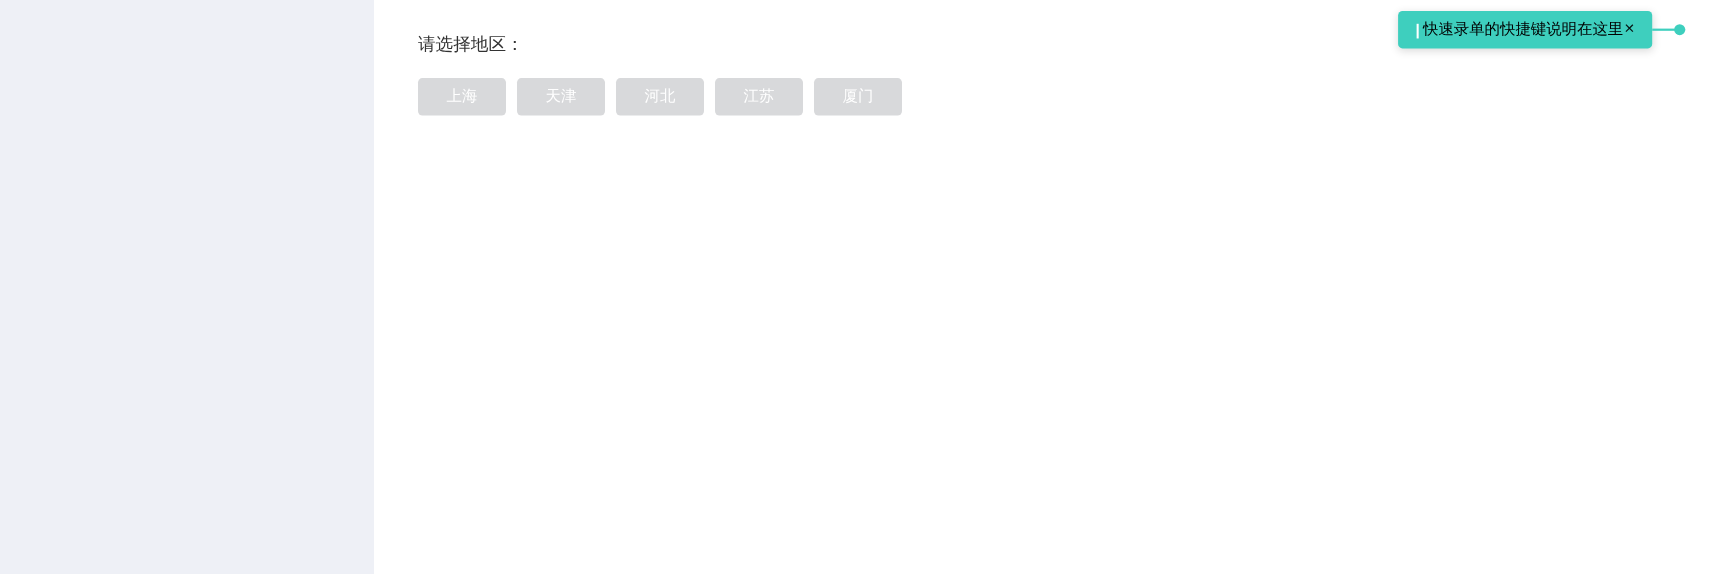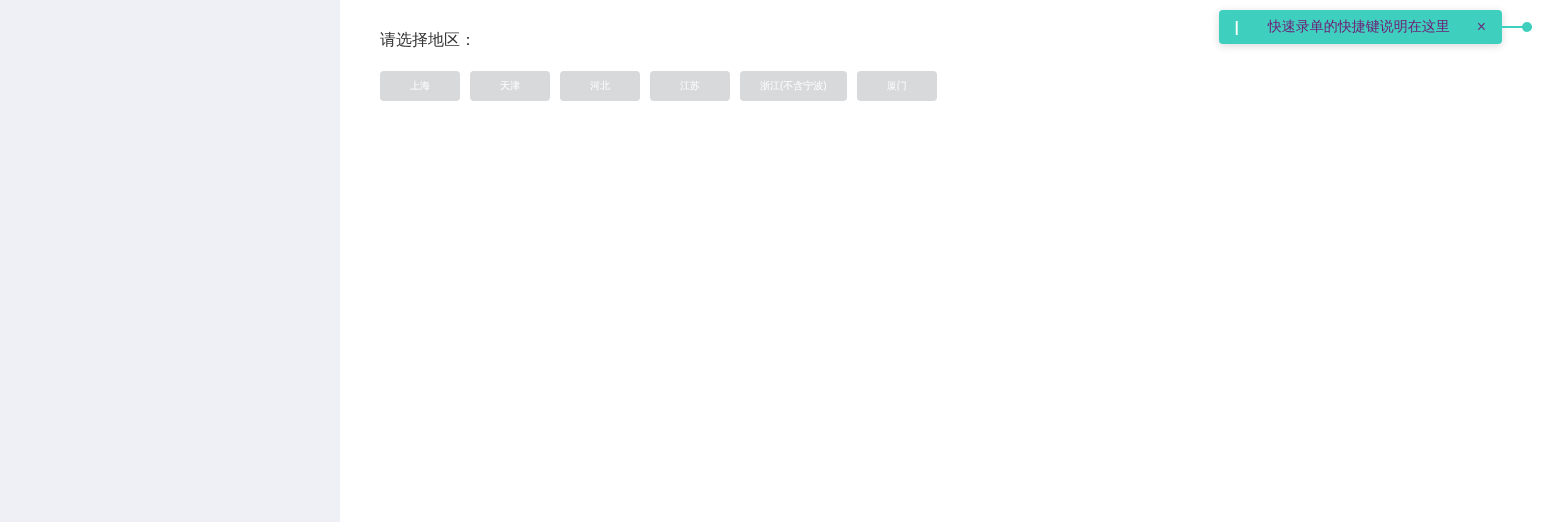--- a/index.html
+++ b/index.html
@@ -52,41 +52,41 @@
       gap: 10px;
       margin-bottom: 10px;
     }
 
     .region-btn {
       background: #d8d9db;
       color: #ffffff;
       border: none;
       border-radius: 4px;
       padding: 8px 20px;
-      font-size: 10px;
+      font-size: 14px;
       cursor: pointer;
       white-space: nowrap;
       min-width: 80px;
       text-align: center;
       font-family: 'Microsoft YaHei', '微软雅黑', Arial, sans-serif;
     }
 
     
     .tooltip-popup {
       position: absolute;
       top: 10px;
       right: 60px;
       background: #3ecfbe;
-      color: #701a75;
+      color: #000000;
       padding: 8px 16px;
       border-radius: 4px;
       font-size: 14px;
       display: flex;
       align-items: center;
-      gap: 27px;
+      gap: 1px;
       white-space: nowrap;
       box-shadow: 0 2px 8px rgba(0,0,0,0.15);
     }
 
     .tooltip-popup::before {
       content: '|';
       color: #fff;
       font-weight: bold;
       margin-right: 2px;
     }
@@ -123,21 +123,20 @@
 <div class="sidebar"></div>
 
 <div class="main-content">
   <div class="region-section">
     <div class="region-title">请选择地区：</div>
     <div class="region-buttons-row" id="row1">
         <button class="region-btn">上海</button>
         <button class="region-btn">天津</button>
         <button class="region-btn">河北</button>
         <button class="region-btn">江苏</button>
-        <button class="region-btn">浙江(不含宁波)</button>
         <button class="region-btn">厦门</button>
       </div>
   </div>
 
   <div class="tooltip-popup">
     <span>快速录单的快捷键说明在这里</span>
     <span class="tooltip-close">×</span>
   </div>
   <div class="tooltip-line"></div>
   <div class="tooltip-dot"></div>

